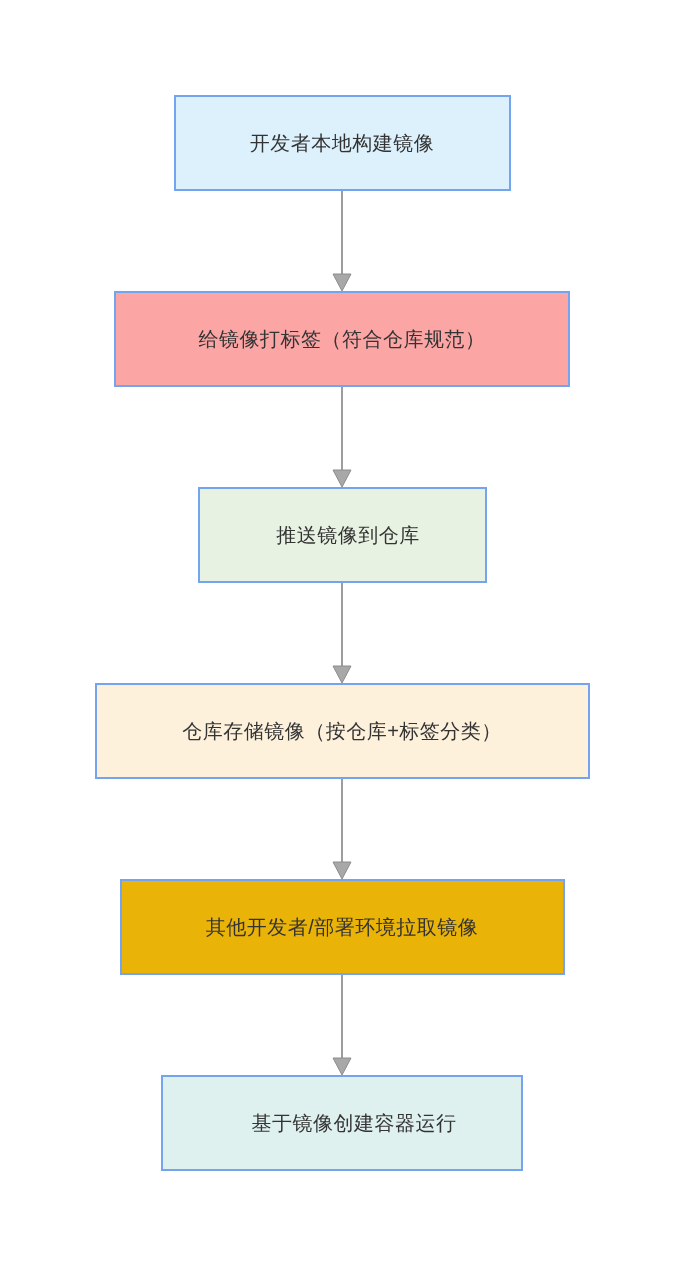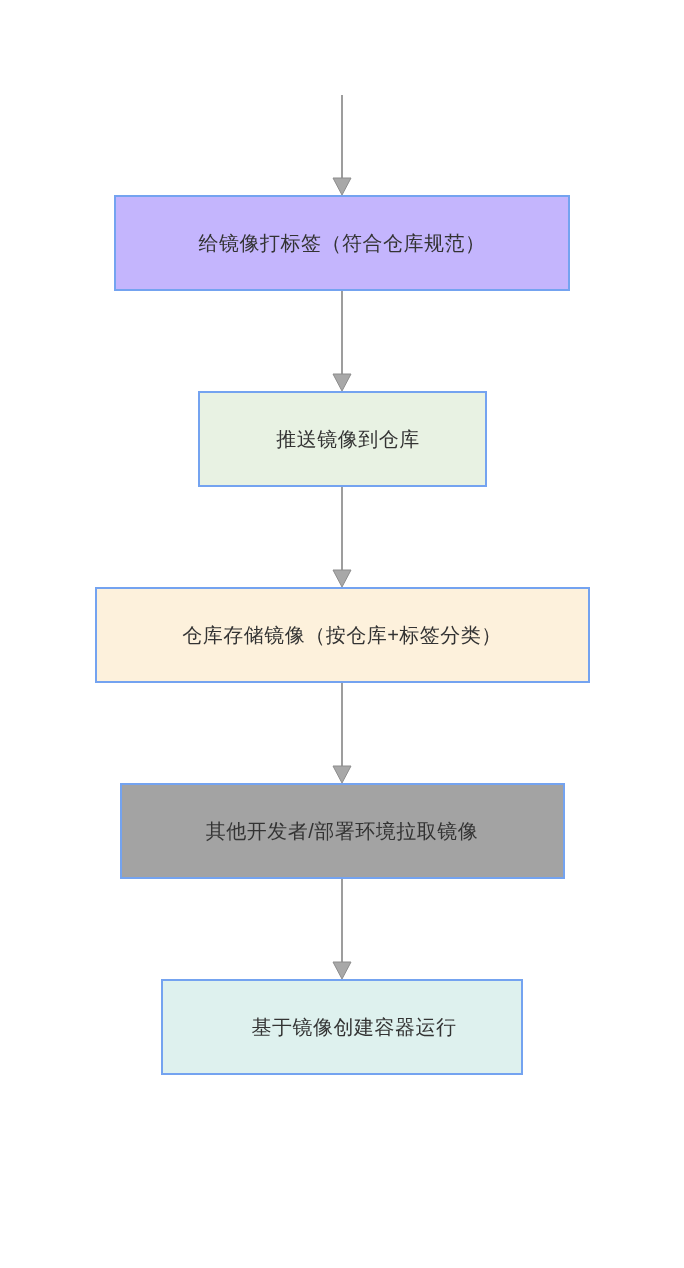--- a/index.html
+++ b/index.html
@@ -43,27 +43,30 @@
   .w4 { width: 445px; }
   .w5 { width: 362px; padding-left: 24px; }
   .arrow { display: block; flex: 0 0 auto; }
 </style>
 </head>
 <body>
 
 <div class="canvas">
   <div class="flow">
 
+    <div class="node w0" style="background-color: rgb(220, 241, 252); border-color: rgb(116, 163, 240);">
+      <span class="node-label">开发者本地构建镜像</span>
+    </div>
 
     <svg class="arrow" width="22" height="100" viewBox="0 0 22 100">
       <line x1="11" y1="0" x2="11" y2="85" stroke-width="2" stroke="#9d9d9d"></line>
       <polygon points="2,83 20,83 11,100" stroke-width="1" fill="#a8a8a8" stroke="#8c8c8c"></polygon>
     </svg>
 
-    <div class="node w1" style="background-color: #c4b5fd; border-color: rgb(116, 163, 240);">
+    <div class="node w1" style="background-color: #fca5a5; border-color: rgb(116, 163, 240);">
       <span class="node-label">给镜像打标签（符合仓库规范）</span>
     </div>
 
     <svg class="arrow" width="22" height="100" viewBox="0 0 22 100">
       <line x1="11" y1="0" x2="11" y2="85" stroke-width="2" stroke="#9d9d9d"></line>
       <polygon points="2,83 20,83 11,100" stroke-width="1" fill="#a8a8a8" stroke="#8c8c8c"></polygon>
     </svg>
 
     <div class="node w2" style="background-color: rgb(232, 242, 227); border-color: rgb(116, 163, 240);">
       <span class="node-label">推送镜像到仓库</span>
@@ -76,21 +79,21 @@
 
     <div class="node w3" style="background-color: rgb(253, 241, 220); border-color: rgb(116, 163, 240); align-items: center;">
       <span class="node-label">仓库存储镜像（按仓库+标签分类）</span>
     </div>
 
     <svg class="arrow" width="22" height="100" viewBox="0 0 22 100">
       <line x1="11" y1="0" x2="11" y2="85" stroke-width="2" stroke="#9d9d9d"></line>
       <polygon points="2,83 20,83 11,100" stroke-width="1" fill="#a8a8a8" stroke="#8c8c8c"></polygon>
     </svg>
 
-    <div class="node w4" style="background-color: #a3a3a3; border-color: rgb(116, 163, 240);">
+    <div class="node w4" style="background-color: #eab308; border-color: rgb(116, 163, 240);">
       <span class="node-label">其他开发者/部署环境拉取镜像</span>
     </div>
 
     <svg class="arrow" width="22" height="100" viewBox="0 0 22 100">
       <line x1="11" y1="0" x2="11" y2="85" stroke-width="2" stroke="#9d9d9d"></line>
       <polygon points="2,83 20,83 11,100" stroke-width="1" fill="#a8a8a8" stroke="#8c8c8c"></polygon>
     </svg>
 
     <div class="node w5" style="background-color: rgb(222, 241, 238); border-color: rgb(116, 163, 240);">
       <span class="node-label">基于镜像创建容器运行</span>

